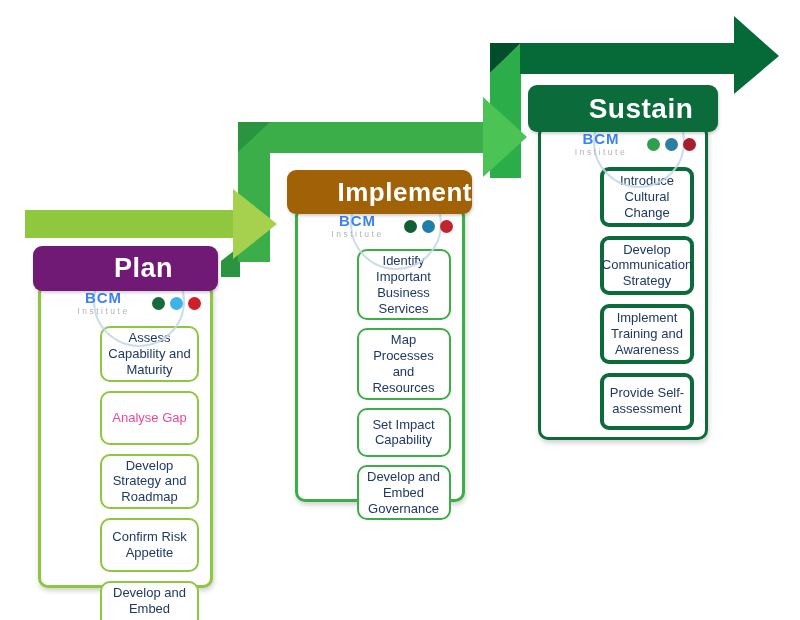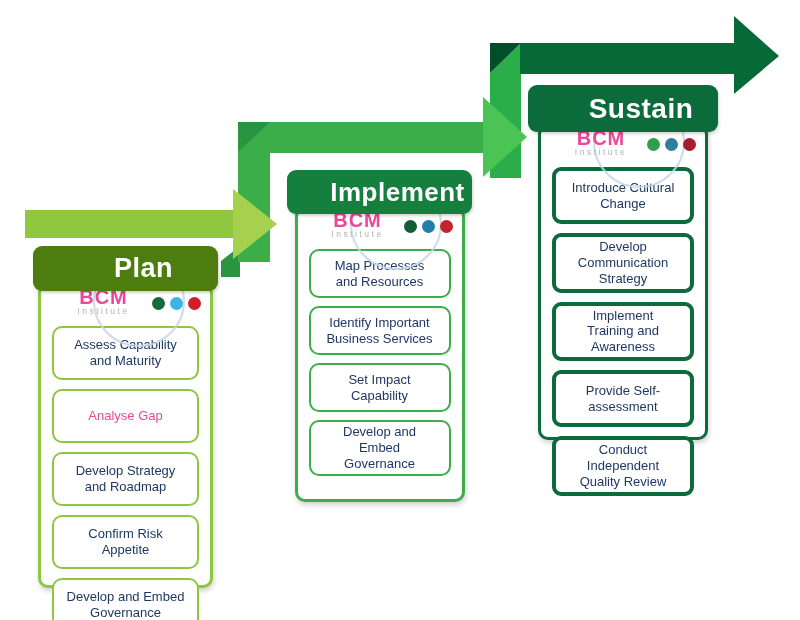--- a/index.html
+++ b/index.html
@@ -34,29 +34,29 @@
   .card.sustain{left:528px;top:85px;width:190px;}
   .sustain .hdr{height:47px;font-size:28px;}
   .sustain .panel{width:164px;height:310px;border-width:3px;}
   .sustain .item{min-height:45px;border-width:4px !important;border-radius:9px !important;}
   .sustain .items{gap:9px;}
 
   .logo-row{position:relative;height:34px;}
   .arc{position:absolute;width:88px;height:88px;border-radius:50%;
        border:2px solid rgba(195,215,230,.85);left:52px;top:-31px;z-index:3;}
   .bcm-stack{position:absolute;left:0;right:44px;top:3px;text-align:center;z-index:4;}
-  .bcm{font-size:20px;font-weight:bold;letter-spacing:1px;color:#ec4899;line-height:17px;}
+  .bcm{font-size:15px;font-weight:bold;letter-spacing:1px;color:#3b82f6;line-height:17px;}
   .inst{font-size:8.5px;letter-spacing:2.5px;color:#b1b3b6;line-height:10px;}
   .dots{position:absolute;right:9px;top:11px;display:flex;gap:5px;z-index:4;}
   .dot{width:13px;height:13px;border-radius:50%;display:block;}
 
   .items{display:flex;flex-direction:column;padding:6px 11px 0 11px;}
   .item{border:2.5px solid;border-radius:10px;display:flex;align-items:center;
         justify-content:center;text-align:center;font-size:13px;line-height:1.22;
-        padding:2px 12px;background:#fff;}
+        padding:2px 4px;background:#fff;margin-left:48px;}
 </style>
 </head>
 <body style="background: rgb(255, 255, 255);">
 
 <div id="stage">
 
   <svg class="arrows" width="800" height="620" viewBox="0 0 800 620">
 
     <g>
       <polygon points="490,73 521,43 521,178 490,178" fill="#2bae4a"></polygon>
@@ -73,21 +73,21 @@
       <polygon points="483,97 527,137 483,177" fill="#4cc455"></polygon>
     </g>
 
     <g>
       <rect x="25" y="210" width="209" height="28" fill="#8fc73f"></rect>
       <polygon points="233,189 277,224 233,259" fill="#a5d14f"></polygon>
     </g>
   </svg>
 
   <div class="card plan">
-    <div class="hdr" style="background-color: #4d7c0f;">
+    <div class="hdr" style="background-color: #701a75;">
       <span>Plan</span>
     </div>
     <div class="panel" style="border-color: rgb(141, 198, 63);">
       <div class="logo-row">
         <div class="arc"></div>
         <div class="bcm-stack">
           <div class="bcm">BCM</div>
           <div class="inst">Institute</div>
         </div>
         <div class="dots">
@@ -100,39 +100,39 @@
         <div class="item" style="border-color: rgb(141, 198, 63); color: rgb(31, 56, 100);">Assess Capability and Maturity</div>
         <div class="item" style="border-color: rgb(141, 198, 63); color: #ec4899;">Analyse Gap</div>
         <div class="item" style="border-color: rgb(141, 198, 63); color: rgb(31, 56, 100);">Develop Strategy and Roadmap</div>
         <div class="item" style="border-color: rgb(141, 198, 63); color: rgb(31, 56, 100); text-align: center;">Confirm Risk Appetite</div>
         <div class="item" style="border-color: rgb(141, 198, 63); color: rgb(31, 56, 100);">Develop and Embed Governance</div>
       </div>
     </div>
   </div>
 
   <div class="card implement">
-    <div class="hdr" style="background-color: #15803d;">
+    <div class="hdr" style="background-color: #a16207; justify-content: flex-end;">
       <span>Implement</span>
     </div>
     <div class="panel" style="border-color: rgb(59, 174, 73);">
       <div class="logo-row">
         <div class="arc"></div>
         <div class="bcm-stack">
           <div class="bcm">BCM</div>
           <div class="inst">Institute</div>
         </div>
         <div class="dots">
           <span class="dot" style="background-color: rgb(17, 94, 52);"></span>
           <span class="dot" style="background-color: rgb(31, 127, 168);"></span>
           <span class="dot" style="background-color: rgb(194, 35, 44);"></span>
         </div>
       </div>
       <div class="items">
+        <div class="item" style="border-color: rgb(59, 174, 73); color: rgb(31, 56, 100);">Identify Important Business Services</div>
         <div class="item" style="border-color: rgb(59, 174, 73); color: rgb(31, 56, 100);">Map Processes and Resources</div>
-        <div class="item" style="border-color: rgb(59, 174, 73); color: rgb(31, 56, 100);">Identify Important Business Services</div>
         <div class="item" style="border-color: rgb(59, 174, 73); color: rgb(31, 56, 100);">Set Impact Capability</div>
         <div class="item" style="border-color: rgb(59, 174, 73); color: rgb(31, 56, 100);">Develop and Embed Governance</div>
       </div>
     </div>
   </div>
 
   <div class="card sustain">
     <div class="hdr" style="background-color: rgb(11, 107, 59);">
       <span>Sustain</span>
     </div>
@@ -147,18 +147,17 @@
           <span class="dot" style="background-color: rgb(47, 158, 79);"></span>
           <span class="dot" style="background-color: rgb(46, 127, 159);"></span>
           <span class="dot" style="background-color: rgb(168, 30, 45);"></span>
         </div>
       </div>
       <div class="items">
         <div class="item" style="border-color: rgb(11, 107, 59); color: rgb(31, 56, 100);">Introduce Cultural Change</div>
         <div class="item" style="border-color: rgb(11, 107, 59); color: rgb(31, 56, 100);">Develop Communication Strategy</div>
         <div class="item" style="border-color: rgb(11, 107, 59); color: rgb(31, 56, 100);">Implement Training and Awareness</div>
         <div class="item" style="border-color: rgb(11, 107, 59); color: rgb(31, 56, 100);">Provide Self-assessment</div>
-        <div class="item" style="border-color: rgb(11, 107, 59); color: rgb(31, 56, 100);">Conduct Independent Quality Review</div>
       </div>
     </div>
   </div>
 
 </div>
 
 </body></html>

